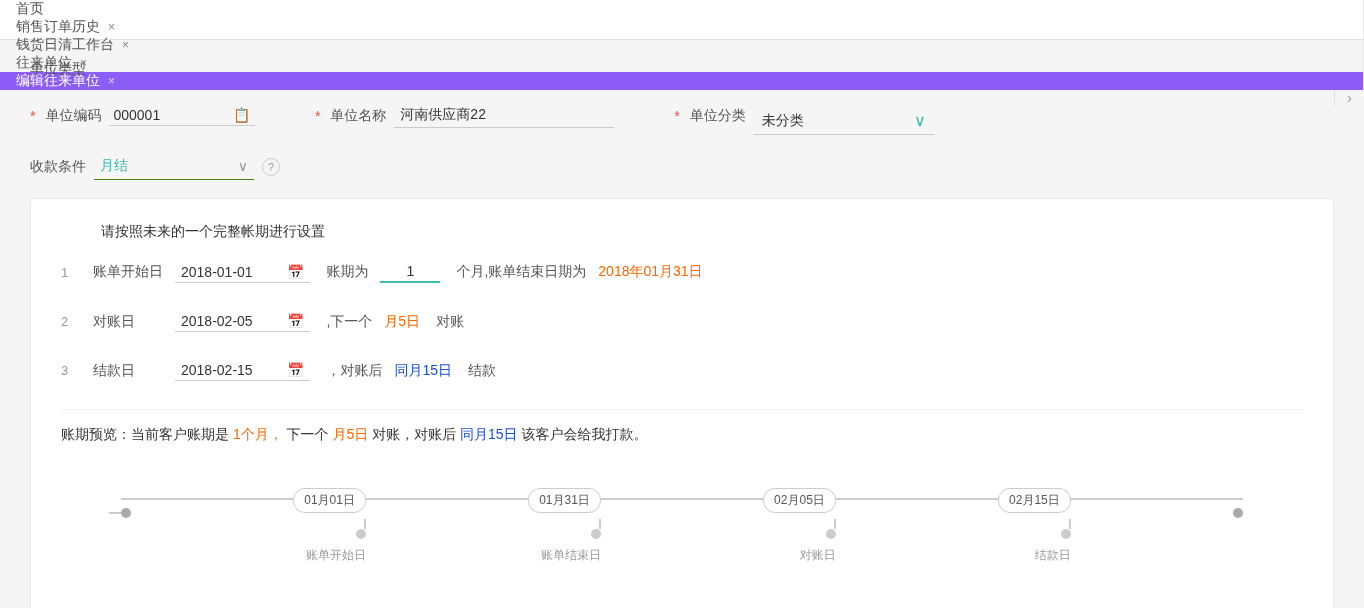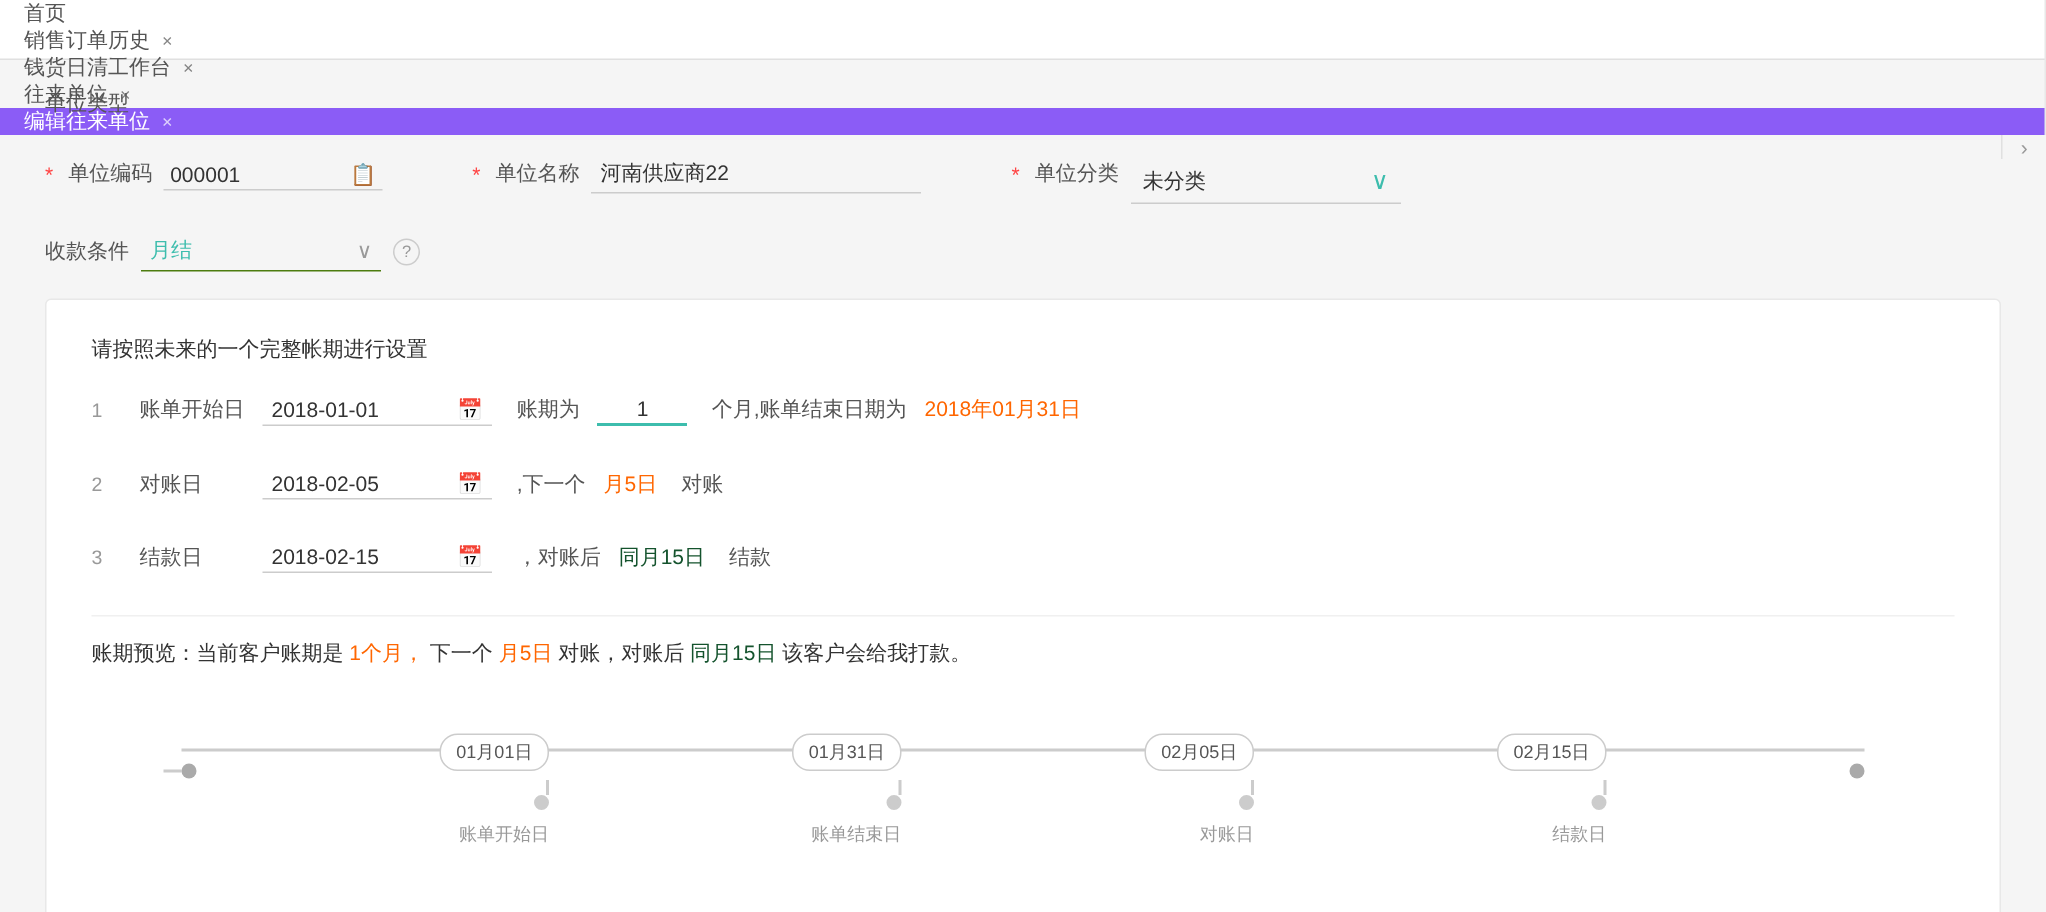--- a/index.html
+++ b/index.html
@@ -182,20 +182,21 @@
       background: #fff;
       border: 1px solid #e8e8e8;
       border-radius: 4px;
       padding: 24px 30px;
       margin-top: 10px;
     }
     .period-title {
       font-size: 14px;
       color: #333;
       margin-bottom: 20px;
+      margin-left: 40px;
     }
     .period-row {
       display: flex;
       align-items: center;
       margin-bottom: 28px;
       gap: 12px;
     }
     .row-num {
       width: 20px;
       color: #999;
@@ -203,21 +204,21 @@
     }
     .row-label {
       width: 70px;
       color: #555;
     }
     .date-input-group {
       display: flex;
       align-items: center;
       border-bottom: 1px solid #ccc;
       padding: 2px 6px;
-      gap: 24px;
+      gap: 6px;
     }
     .date-input-group input {
       border: none;
       outline: none;
       font-size: 14px;
       color: #333;
       background: transparent;
       width: 100px;
     }
     .period-suffix {
@@ -228,21 +229,21 @@
       border: none;
       border-bottom: 2px solid #3dbdad;
       outline: none;
       font-size: 14px;
       color: #333;
       width: 60px;
       padding: 2px 4px;
       text-align: center;
     }
     .highlight-orange { color: #f60; font-weight: 500; }
-    .highlight-teal { color: #14532d; font-weight: 500; text-align: center; }
+    .highlight-teal { color: #1d4ed8; font-weight: 500; text-align: center; }
 
     
     .preview-text {
       font-size: 14px;
       color: #333;
       margin: 16px 0 0 0;
       padding: 16px 0 0 0;
       border-top: 1px solid #f0f0f0;
     }
 

